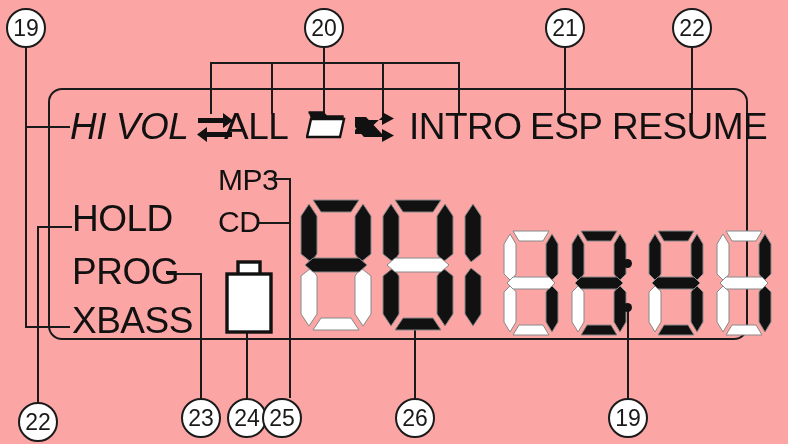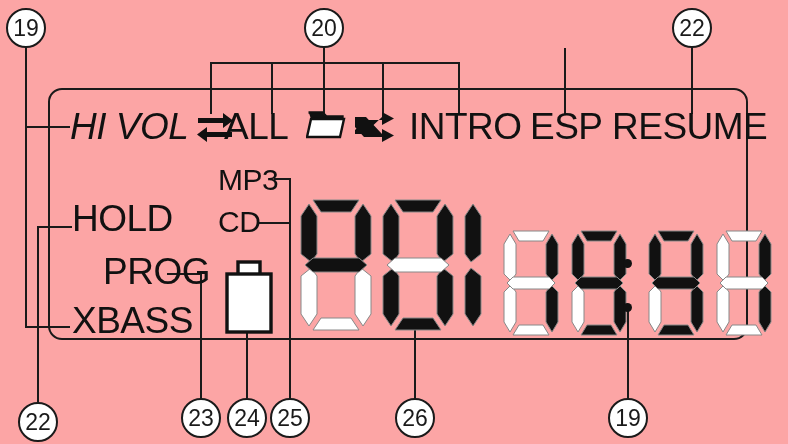--- a/index.html
+++ b/index.html
@@ -122,26 +122,27 @@
   <div class="leader lv" style="left:289px; top:178px; height:220px;"></div>
   <div class="leader lh" style="left:274px; top:178px; width:17px;"></div>
   <div class="leader lh" style="left:258px; top:222px; width:33px;"></div>
 
   <div class="leader lv" style="left:414px; top:330px; height:68px;"></div>
 
   <div class="leader lv" style="left:627px; top:304px; height:94px;"></div>
 
   <div class="callout" style="left:6px; top:8px;">19</div>
   <div class="callout" style="left:304px; top:8px;">20</div>
+  <div class="callout" style="left:545px; top:8px;">21</div>
   <div class="callout" style="left:672px; top:8px;">22</div>
 
   <div class="callout" style="left:18px; top:402px;">22</div>
   <div class="callout" style="left:181px; top:398px;">23</div>
   <div class="callout" style="left:227px; top:398px;">24</div>
-  <div class="callout" style="left:270px; top:398px;">25</div>
+  <div class="callout" style="left:262px; top:398px;">25</div>
   <div class="callout" style="left:395px; top:398px;">26</div>
   <div class="callout" style="left:608px; top:398px;">19</div>
 
   <div id="lcd"></div>
 
   <div class="ind" style="left:70px; top:106px;font-style:italic;">HI VOL</div>
 
   <div class="icon-box" style="left:194px; top:105px;">
     <svg width="42" height="42" viewBox="0 0 42 42">
       <path d="M4 13 L29 13 L29 8 L39 15.5 L29 23 L29 18 L4 18 Z" fill="#111111"></path>
@@ -165,21 +166,21 @@
       <path d="M3 12 L14 12 L30 29 L30 24 L42 30.5 L30 37 L30 32 L12 32 L3 22 Z" fill="#111111"></path>
       <path d="M3 29 L12 29 L30 12 L30 7 L42 13.5 L30 20 L30 15 L14 15 L3 25 Z" fill="#111111"></path>
     </svg>
   </div>
 
   <div class="ind" style="left:409px; top:106px;">INTRO</div>
   <div class="ind" style="left:530px; top:106px;">ESP</div>
   <div class="ind" style="left:612px; top:106px;">RESUME</div>
 
   <div class="ind" style="left:72px; top:198px;">HOLD</div>
-  <div class="ind" style="left:72px; top:251px;margin-left:31px;">PROG</div>
+  <div class="ind" style="left:72px; top:251px;">PROG</div>
   <div class="ind" style="left:72px; top:300px;">XBASS</div>
 
   <div class="small-lbl" style="left:218px; top:163px;">MP3</div>
   <div class="small-lbl" style="left:218px; top:205px;">CD</div>
 
   <div class="icon-box" style="left:222px; top:259px;">
     <svg width="56" height="80" viewBox="0 0 56 80">
       <rect x="16" y="3" width="22" height="13" fill="#ffffff" stroke="#111111" stroke-width="3.4"></rect>
       <rect x="5" y="15" width="44" height="58" fill="#ffffff" stroke="#111111" stroke-width="3.4"></rect>
     </svg>

